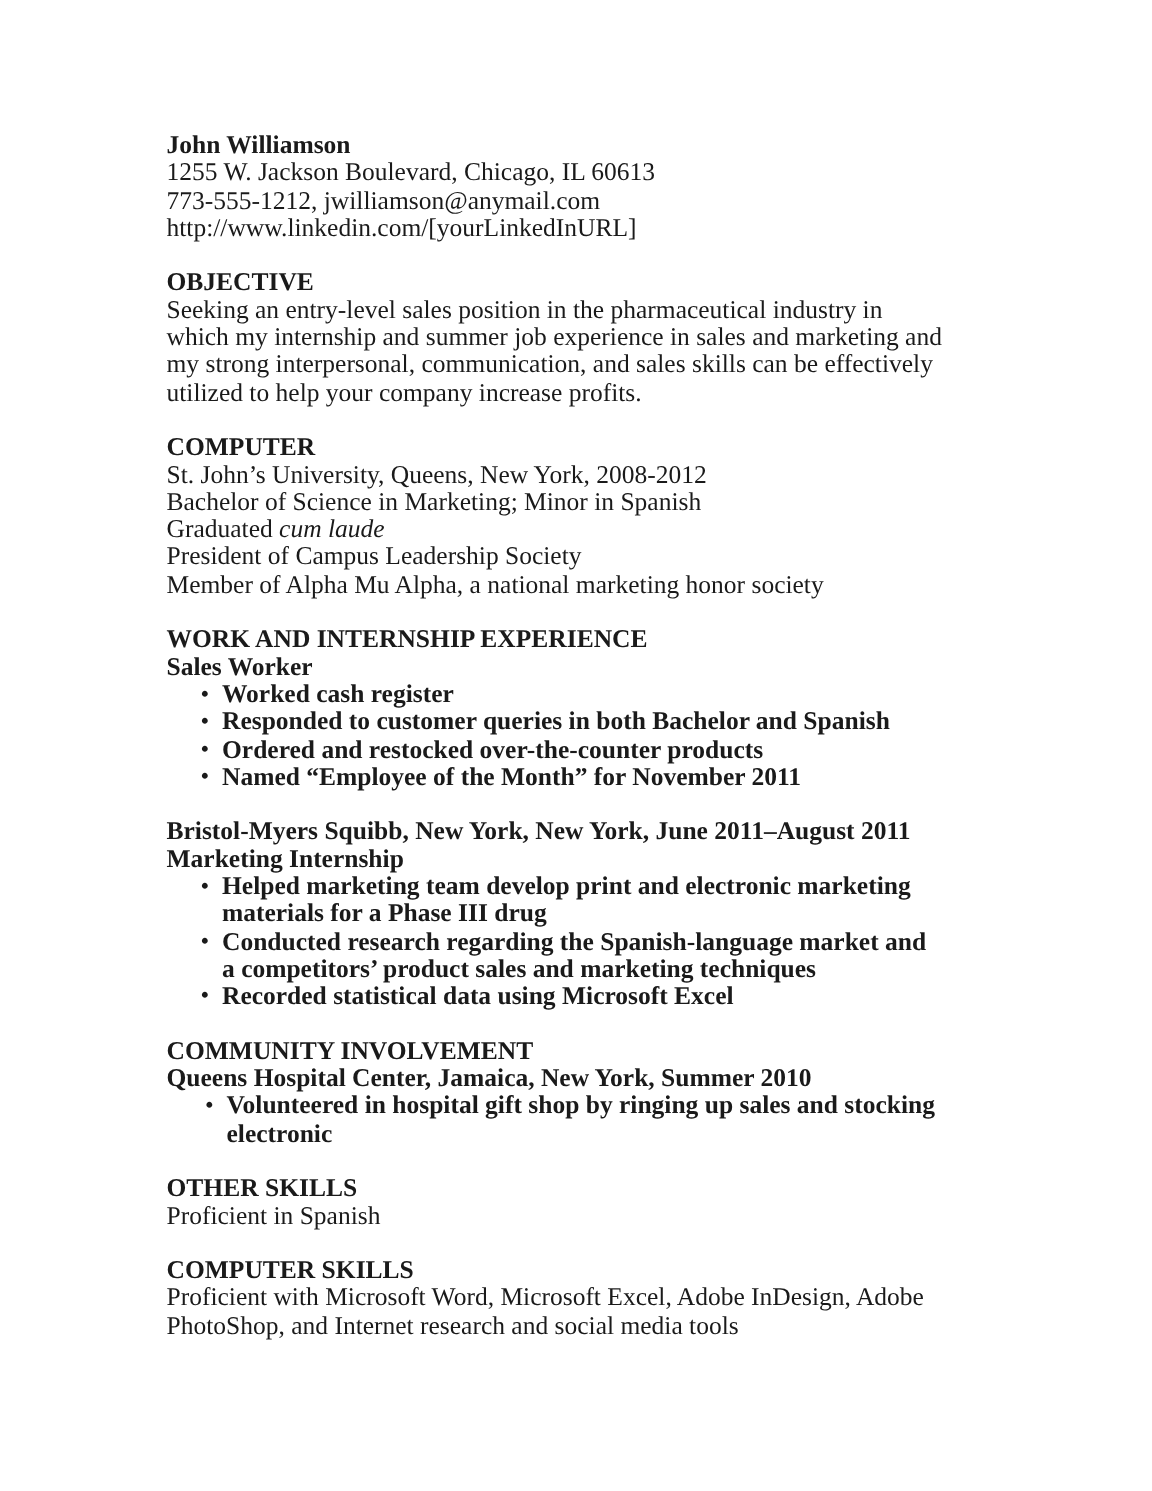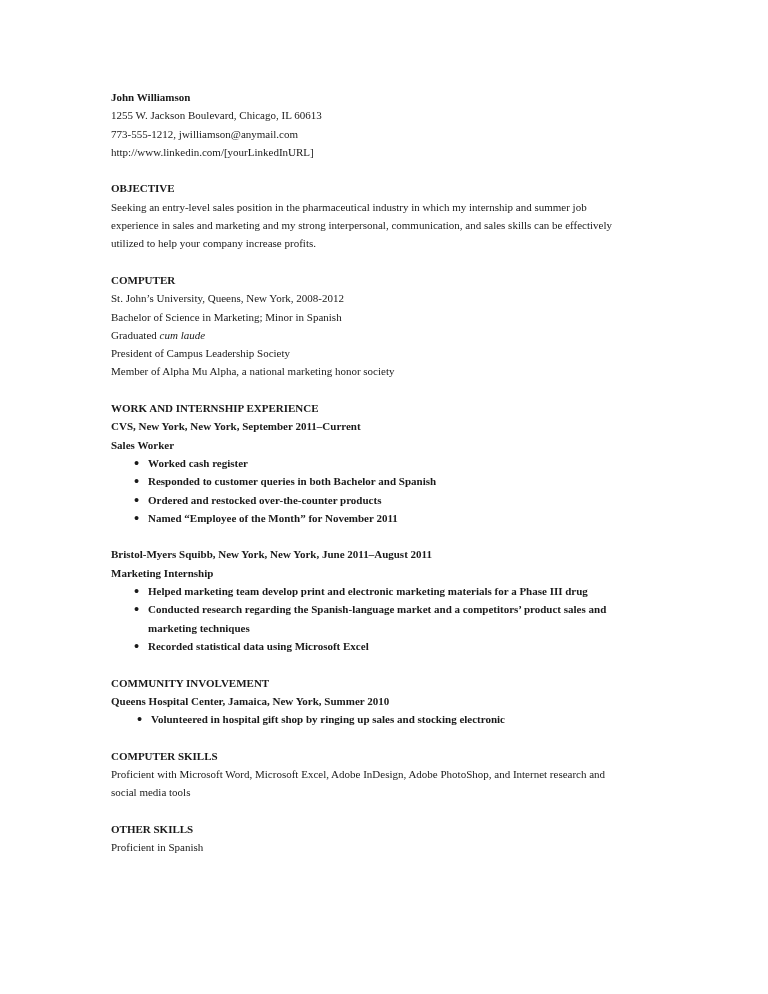--- a/index.html
+++ b/index.html
@@ -17,21 +17,21 @@
   .page {
     position: relative;
     width: 768px;
     height: 994px;
     background: #ffffff;
     box-sizing: border-box;
     padding: 88px 140px 0 111px;
   }
   .resume {
     width: 517px;
-    font-size: 11px;
+    font-size: 17px;
     line-height: 18.3px;
   }
   .line {
     white-space: normal;
   }
   .name {
     font-weight: bold;
   }
   .section-heading {
     font-weight: bold;
@@ -99,21 +99,20 @@
       <div class="line">Bachelor of Science in Marketing; Minor in Spanish</div>
       <div class="line"><span>Graduated </span><span class="italic">cum laude</span></div>
       <div class="line">President of Campus Leadership Society</div>
       <div class="line">Member of Alpha Mu Alpha, a national marketing honor society</div>
     </div>
 
     <div class="section">
       <div class="section-heading">WORK AND INTERNSHIP EXPERIENCE</div>
 
       <div>
-        <div class="line job-line">CVS, New York, New York, September 2011–Current</div>
         <div class="line job-line">Sales Worker</div>
         <ul class="bullets">
           <li>Worked cash register</li>
           <li>Responded to customer queries in both Bachelor and Spanish</li>
           <li>Ordered and restocked over-the-counter products</li>
           <li>Named “Employee of the Month” for November 2011</li>
         </ul>
       </div>
 
       <div class="job-block">
@@ -129,23 +128,23 @@
 
     <div class="section">
       <div class="section-heading">COMMUNITY INVOLVEMENT</div>
       <div class="line job-line">Queens Hospital Center, Jamaica, New York, Summer 2010</div>
       <ul class="bullets indented">
         <li>Volunteered in hospital gift shop by ringing up sales and stocking electronic</li>
       </ul>
     </div>
 
     <div class="section">
-      <div class="section-heading">COMPUTER SKILLS</div>
-      <div class="line">Proficient with Microsoft Word, Microsoft Excel, Adobe InDesign, Adobe PhotoShop, and Internet research and social media tools</div>
+      <div class="section-heading">OTHER SKILLS</div>
+      <div class="line">Proficient in Spanish</div>
     </div>
 
     <div class="section">
-      <div class="section-heading">OTHER SKILLS</div>
-      <div class="line">Proficient in Spanish</div>
+      <div class="section-heading">COMPUTER SKILLS</div>
+      <div class="line">Proficient with Microsoft Word, Microsoft Excel, Adobe InDesign, Adobe PhotoShop, and Internet research and social media tools</div>
     </div>
 
   </div>
 </div>
 
 </body></html>

